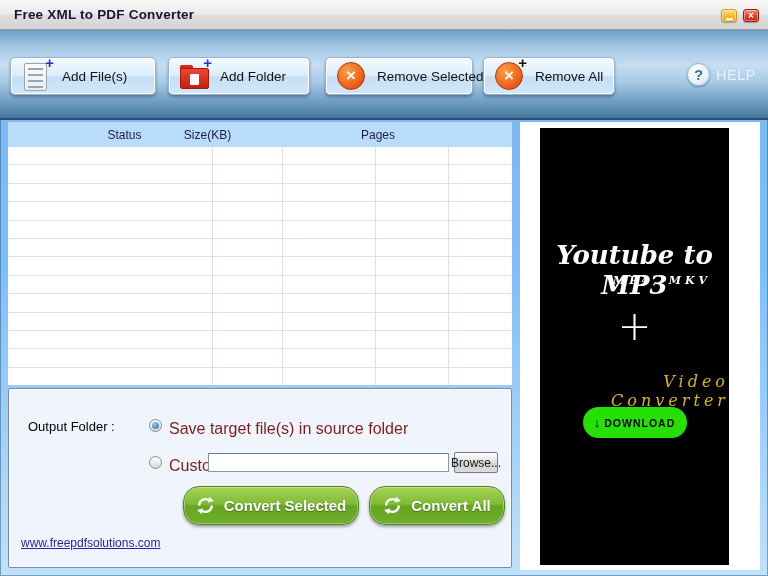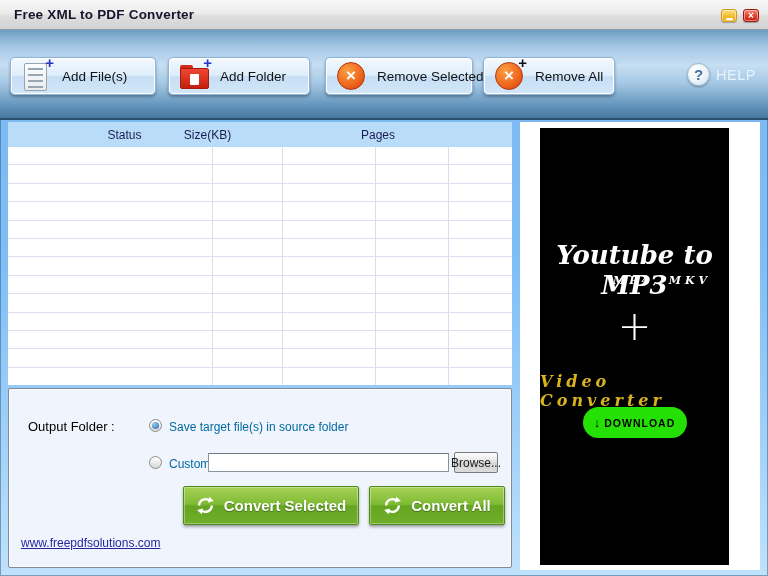--- a/index.html
+++ b/index.html
@@ -121,36 +121,36 @@
   }
   .out-label { position:absolute; left:19px; top:30px; font-size:13px; font-weight:normal; color:#000; }
   .radio {
     position:absolute; width:13px; height:13px; border-radius:50%;
     border:1px solid #8b8b8b; background:linear-gradient(180deg,#fefefe,#d9d9d9);
     display:flex; align-items:center; justify-content:center; cursor:pointer;
   }
   .radio.sel::after { content:""; width:7px; height:7px; border-radius:50%;
     background:radial-gradient(circle at 35% 30%,#8fd0ef,#2a66ad); }
   .r1 { left:140px; top:30px; } .r2 { left:140px; top:67px; }
-  .radio-lbl { position:absolute; font-size:12px; color:#0369a1; }
+  .radio-lbl { position:absolute; font-size:16px; color:#7f1d1d; }
   .rl1 { left:160px; top:31px; } .rl2 { left:160px; top:68px; }
   .path-input {
     position:absolute; left:199px; top:64px; width:241px; height:19px;
     border:1px solid #8a959e; border-top-color:#6f7a84; background:#fff;
     font-size:12px; padding:0 4px; font-family:"Liberation Sans",sans-serif;
   }
   .browse-btn {
     position:absolute; left:445px; top:63px; width:44px; height:21px;
     background:linear-gradient(180deg,#fdfdfd,#e3e3e3 48%,#d2d2d2 52%,#dcdcdc);
     border:1px solid #7a7a7a; border-radius:2px; font-size:12px; color:#1a1a1a;
     display:flex; align-items:center; justify-content:center; cursor:pointer;
     font-family:"Liberation Sans",sans-serif;
   }
   .convert-btn {
-    position:absolute; top:97px; height:39px; border-radius:2px; cursor:pointer;
+    position:absolute; top:97px; height:39px; border-radius:16px; cursor:pointer;
     background:linear-gradient(180deg,#a8d256 0%,#7fbb35 46%,#65a522 52%,#70ae2b 100%);
     border:1px solid #4e8a18;
     box-shadow:0 2px 3px rgba(0,0,0,.35), inset 0 0 0 1px rgba(255,255,255,.35);
     display:flex; align-items:center; justify-content:center; gap:9px;
     color:#fff; font-size:15px; font-weight:bold; text-shadow:0 1px 1px rgba(0,0,0,.35);
   }
   .cv-sel { left:174px; width:176px; }
   .cv-all { left:360px; width:136px; }
   .site-link { position:absolute; left:12px; top:147px; font-size:12px; color:#2626a0; text-decoration:underline; cursor:pointer; }
 
@@ -166,22 +166,22 @@
     position:absolute; top:146px; right:18px;
     font-family:"DejaVu Serif",serif; font-style:italic; font-weight:bold;
     font-size:11px; color:#fff; letter-spacing:4px;
   }
   .ad-plus {
     position:absolute; top:178px; left:0; width:100%; text-align:center;
     font-size:40px; font-weight:100; color:#fff; line-height:1;
     font-family:"DejaVu Sans",sans-serif;
   }
   .ad-video {
-    position:absolute; top:244px; left:0; width:100%; text-align:left;
-    font-family:"DejaVu Serif",serif; font-style:italic; font-weight:bold;
+    position:absolute; top:244px; left:0; width:100%; text-align:right;
+    font-family:"DejaVu Serif",serif; font-style:italic; font-weight:normal;
     font-size:16px; color:#d9b31f; letter-spacing:4px;
   }
   .ad-dl {
     position:absolute; top:279px; left:50%; transform:translateX(-50%);
     width:104px; height:31px; border-radius:16px; background:#25e005;
     display:flex; align-items:center; justify-content:center; gap:4px; cursor:pointer;
   }
   .ad-dl .arrow { font-size:13px; font-weight:bold; color:#000; line-height:1; }
   .ad-dl .dl-lbl { font-size:10.5px; font-weight:bold; color:#000; letter-spacing:1px; }
 </style>

